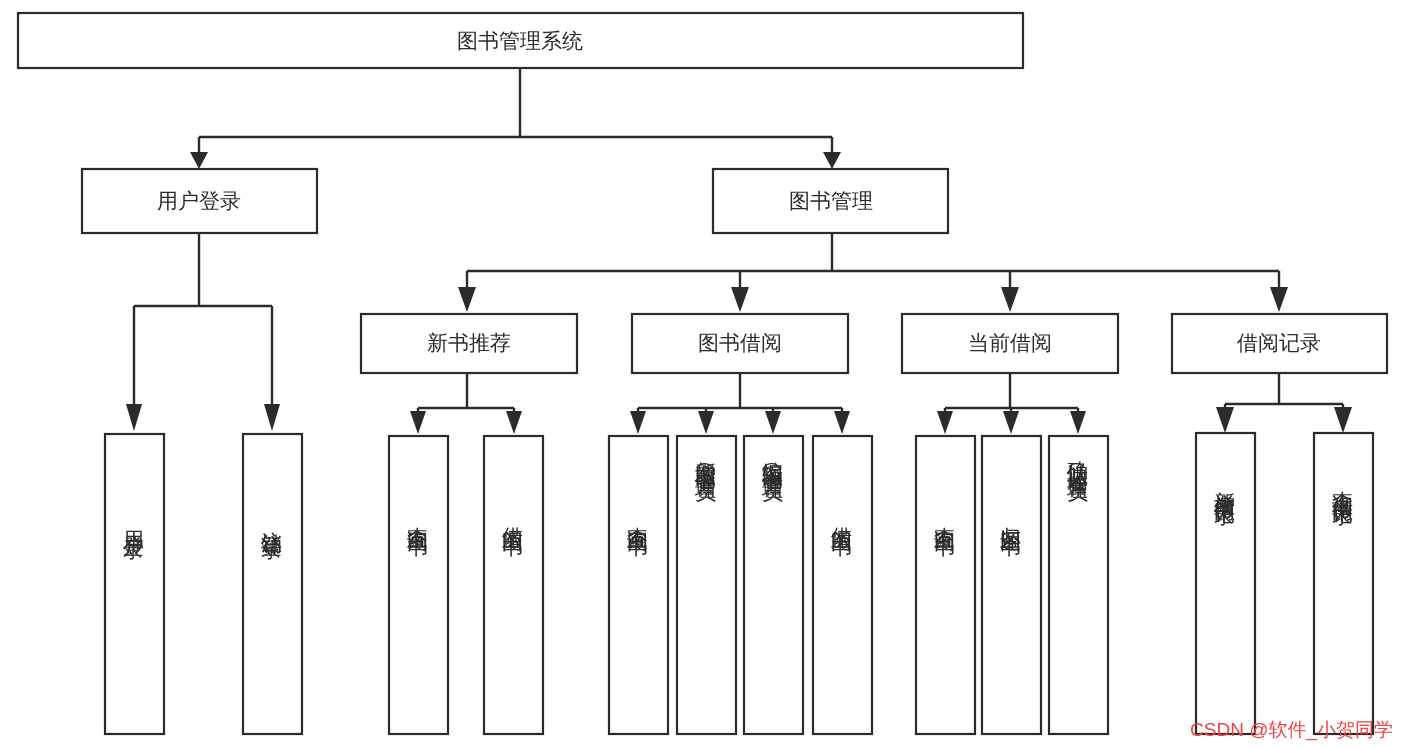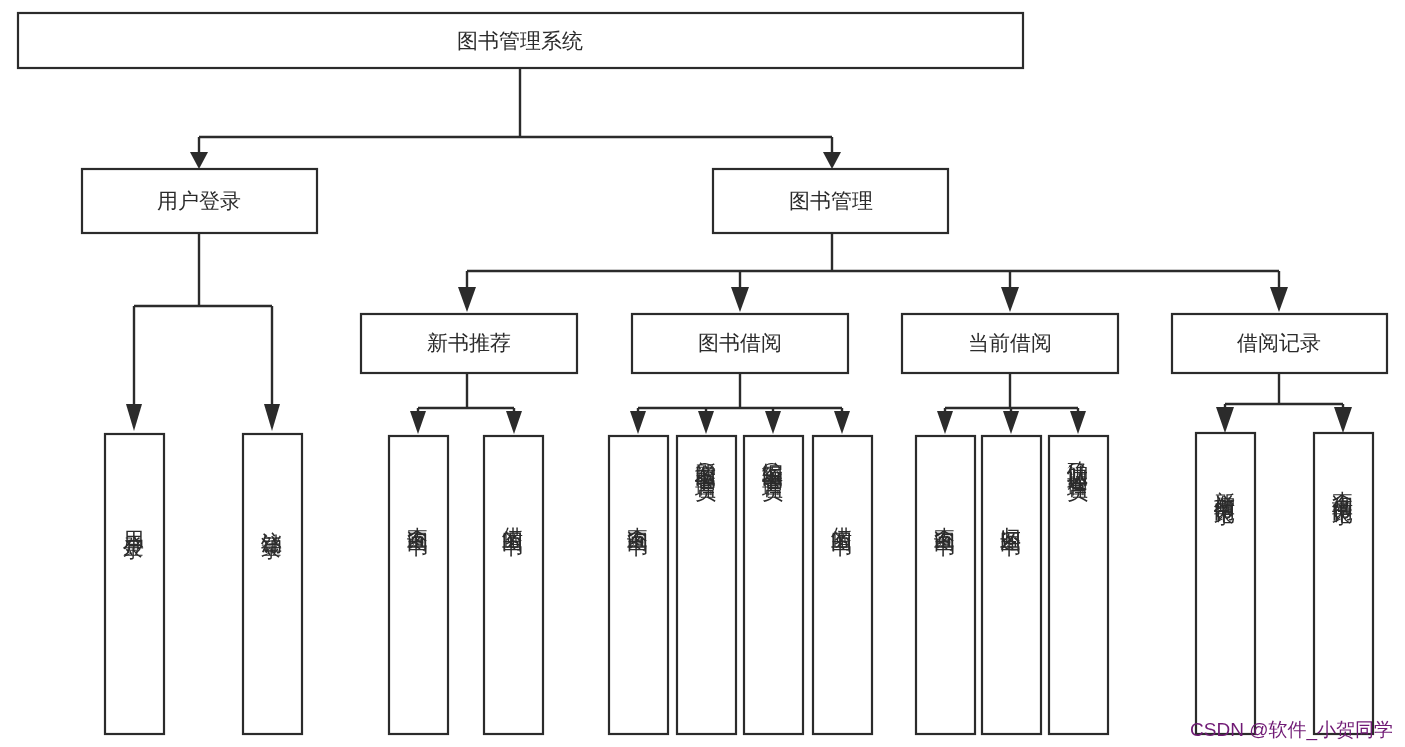--- a/index.html
+++ b/index.html
@@ -53,21 +53,21 @@
   .arrow-head {
     fill: #2b2b2b;
     stroke: none;
   }
   .watermark {
     position: absolute;
     right: 12px;
     bottom: 4px;
     font-family: "Liberation Sans", "DejaVu Sans", sans-serif;
     font-size: 19px;
-    color: #701a75;
+    color: #ef4444;
     white-space: nowrap;
     user-select: none;
   }
 </style>
 </head>
 <body>
 
 <div id="stage">
 
   <svg id="diagram" viewBox="0 0 1405 747">

